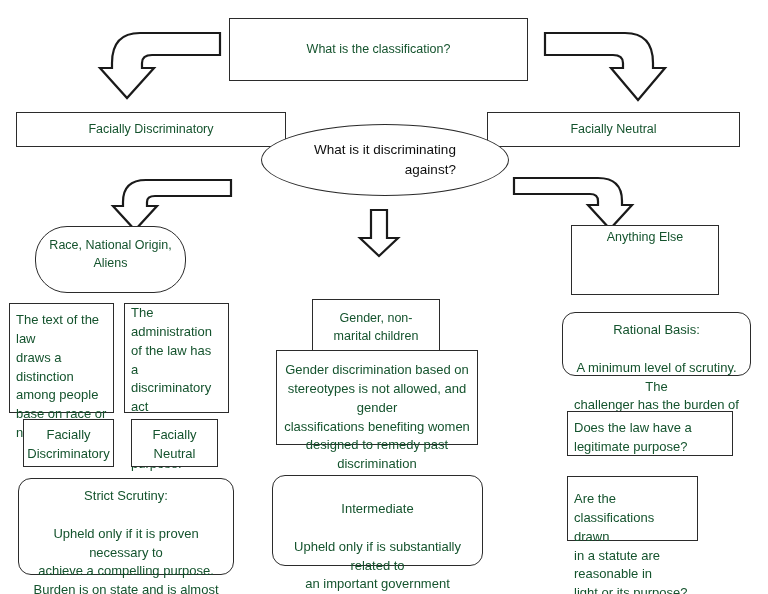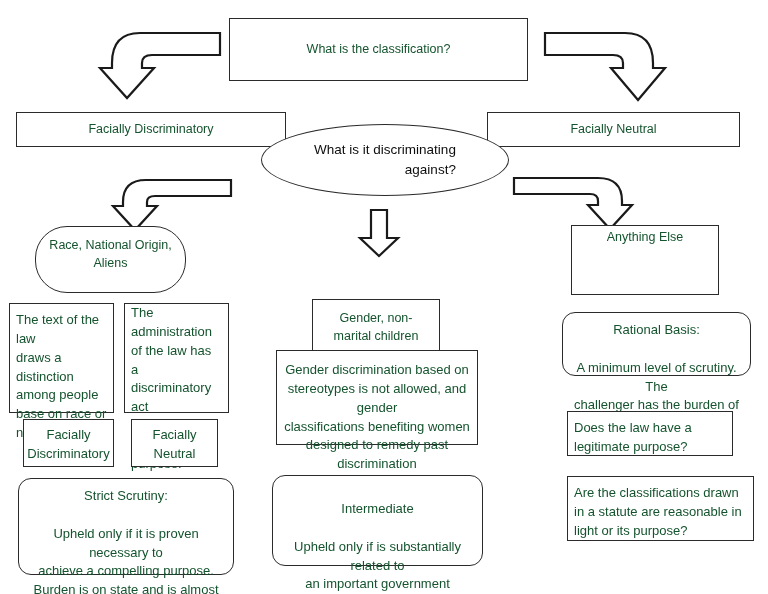--- a/index.html
+++ b/index.html
@@ -201,19 +201,19 @@
 A minimum level of scrutiny. The
 challenger has the burden of
 proof.</span>
   </div>
 
   <div class="node top-align fs-11" style="left:567px; top:411px; width:166px; height:45px; padding-top:7px; text-align:left;">
     <span class="pad">Does the law have a
 legitimate purpose?</span>
   </div>
 
-  <div class="node top-align fs-11" style="left:567px; top:476px; width:187px; height:65px; padding-top:7px; text-align:left;">
+  <div class="node top-align fs-11" style="left:567px; top:476px; width:131px; height:65px; padding-top:13px; text-align:left;">
     <span class="pad">Are  the classifications drawn
 in a statute are reasonable in
 light or its purpose?</span>
   </div>
 
 </div>
 
 </body></html>

